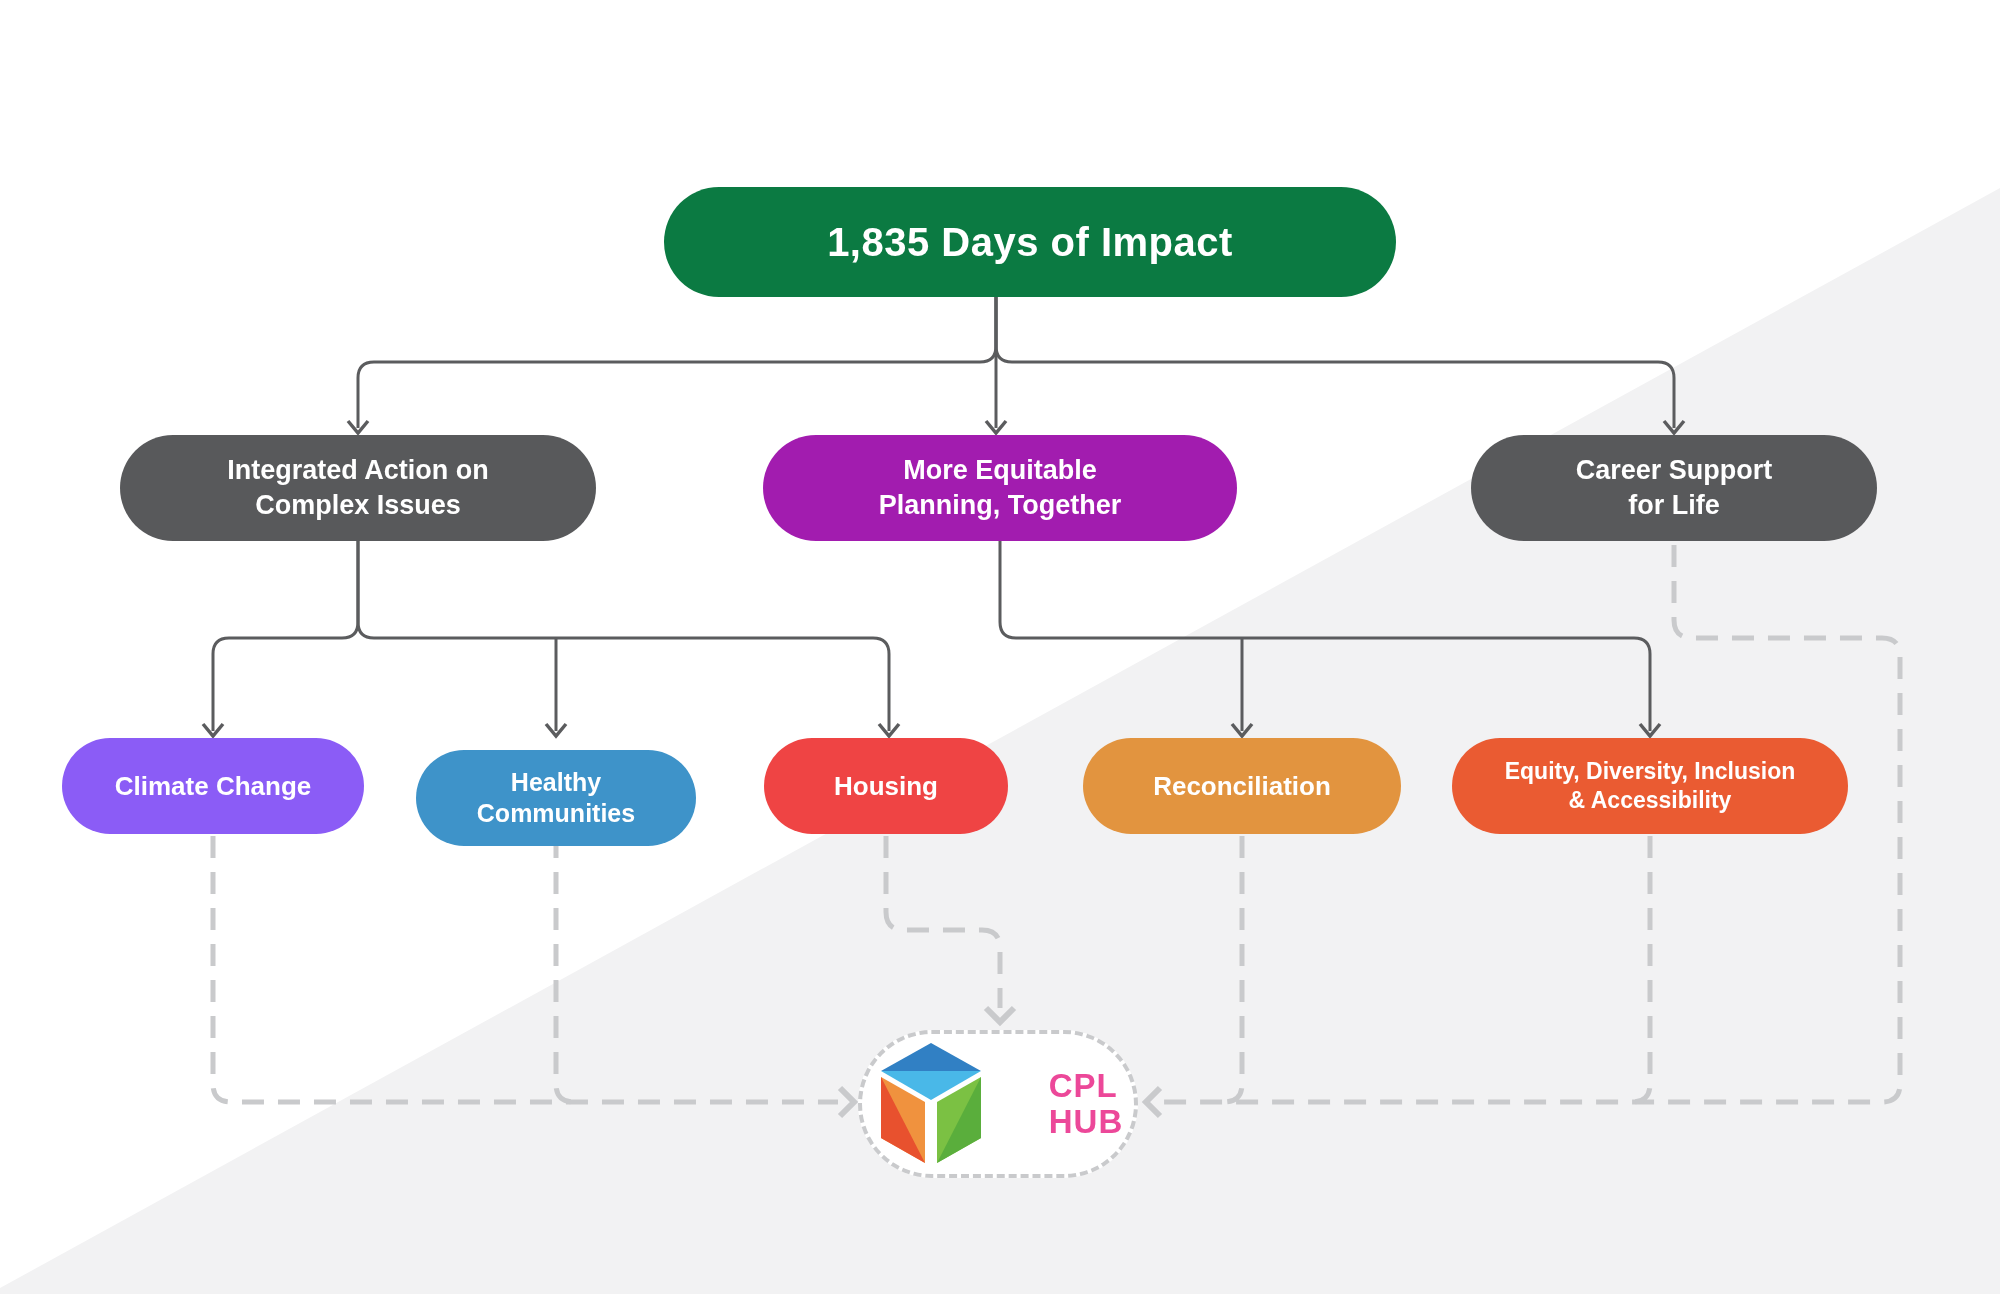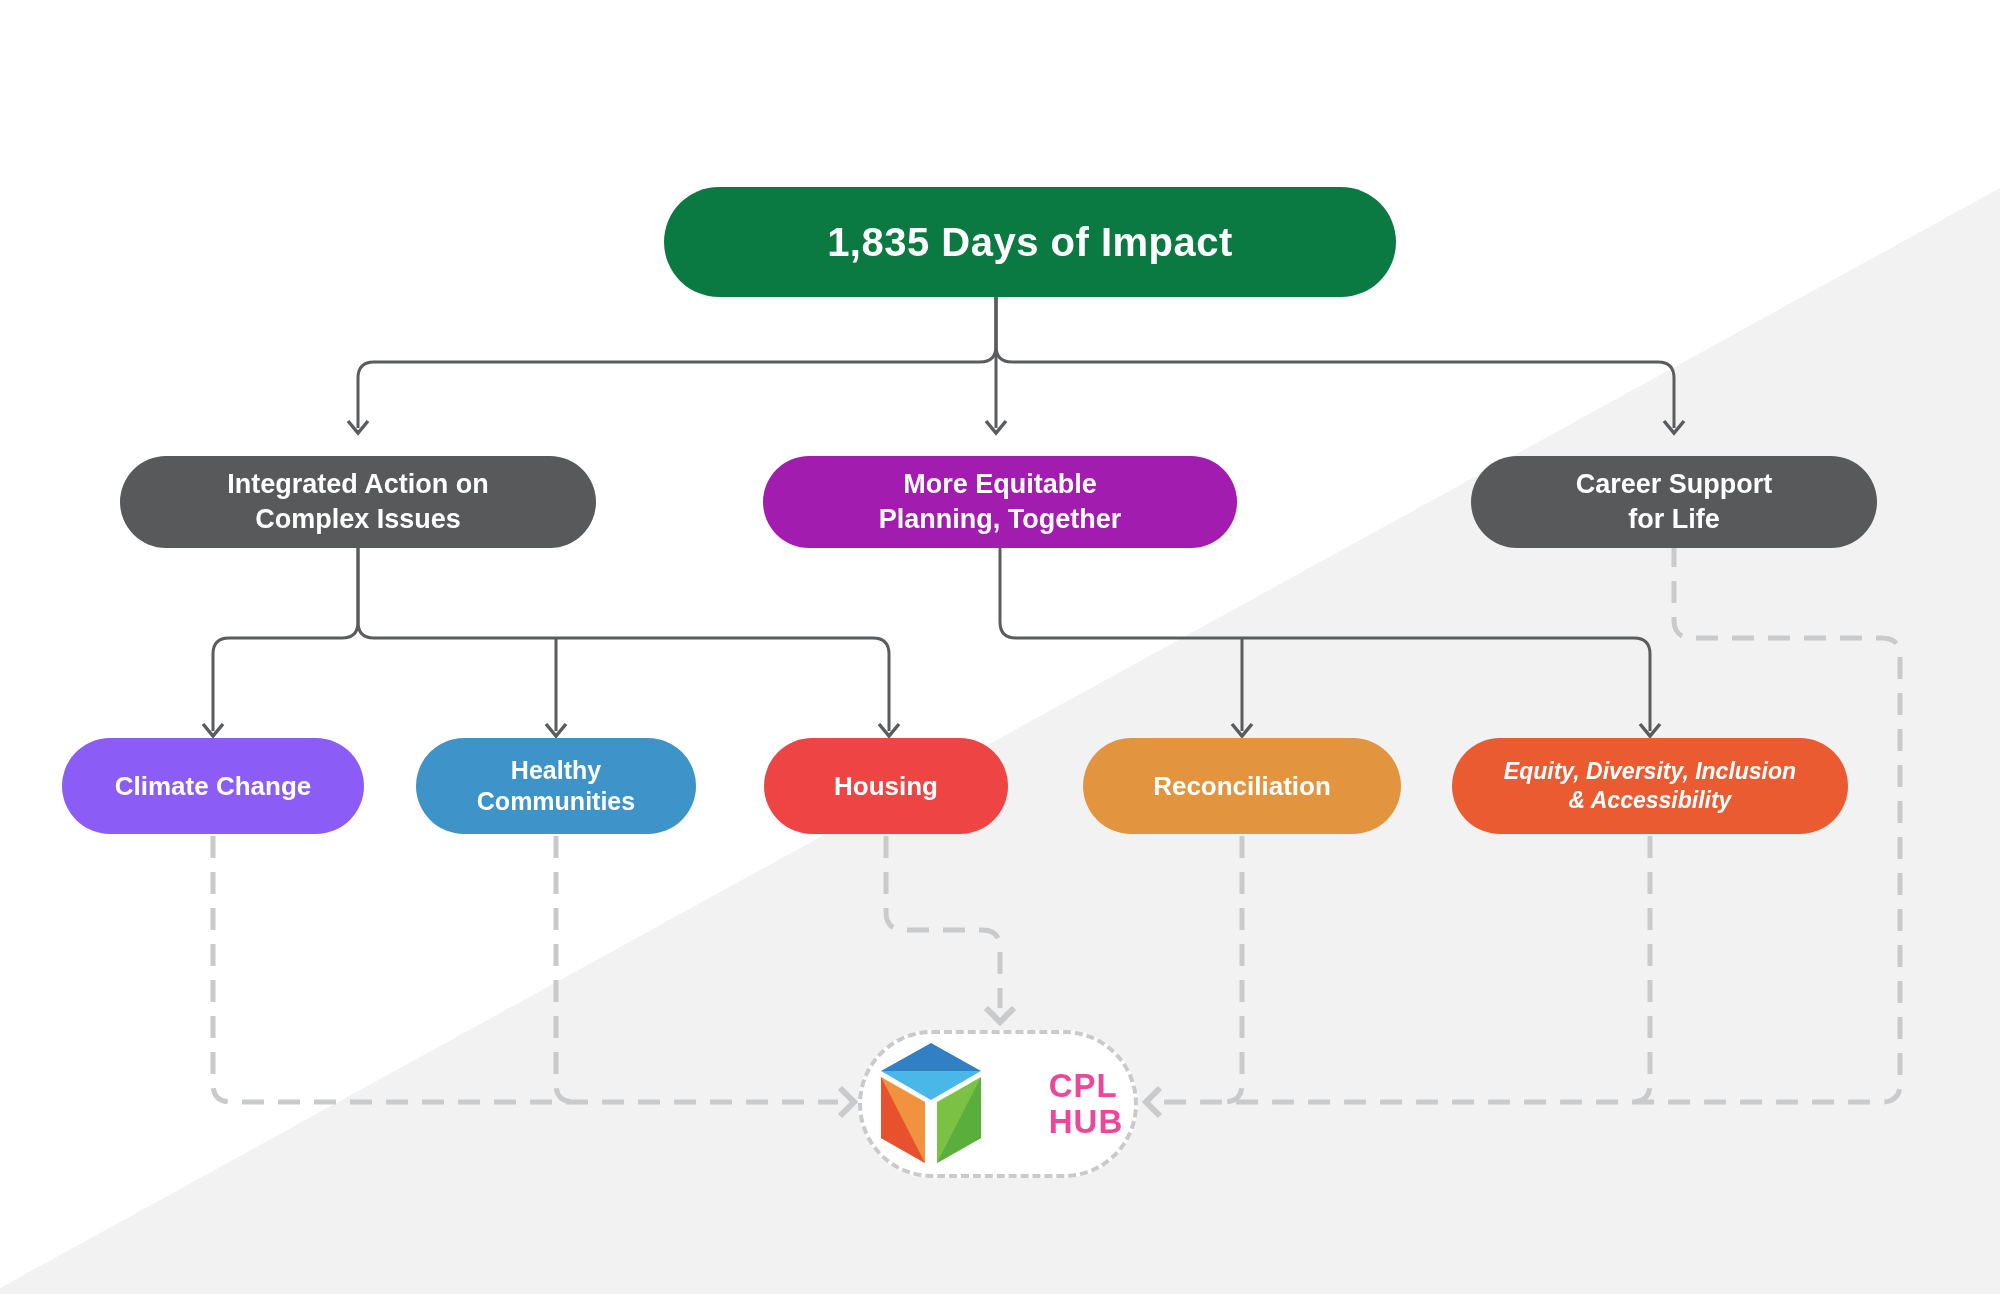--- a/index.html
+++ b/index.html
@@ -10,27 +10,27 @@
   .bg-lower{
     position:absolute;left:0;top:0;width:100%;height:100%;
     clip-path:polygon(0 99.54%, 100% 14.53%, 100% 100%, 0 100%);
   }
   .connector-layer{position:absolute;left:0;top:0;width:2000px;height:1294px;}
   .node{
     position:absolute;display:flex;align-items:center;justify-content:center;
     text-align:center;color:#ffffff;white-space:pre-line;
   }
   .node-title{left:664px;top:187px;width:732px;height:110px;border-radius:55px;font-size:40px;letter-spacing:.5px;}
-  .node-pillar{height:92px;top:456px;border-radius:53px;font-size:27px;line-height:1.3;}
+  .node-pillar{height:106px;top:435px;border-radius:53px;font-size:27px;line-height:1.3;}
   .pillar-1{left:120px;width:476px;}
   .pillar-2{left:763px;width:474px;}
   .pillar-3{left:1471px;width:406px;}
   .node-topic{height:96px;top:738px;border-radius:48px;font-size:26px;line-height:1.25;}
   .topic-1{left:62px;width:302px;}
-  .topic-2{left:416px;width:280px;font-size:25px;}
+  .topic-2{left:416px;width:280px;font-size:25px;margin-top:12px;}
   .topic-3{left:764px;width:244px;}
   .topic-4{left:1083px;width:318px;}
   .topic-5{left:1452px;width:396px;font-size:23px;}
   .hub{
     position:absolute;left:858px;top:1030px;width:280px;height:148px;
     border-radius:74px;background:#ffffff;border:4px dashed #c9cacc;
     box-sizing:border-box;display:flex;align-items:center;justify-content:center;gap:18px;
   }
   .hub-logo{width:104px;height:122px;flex:0 0 auto;margin-left:6px;}
   .hub-label{
@@ -91,21 +91,21 @@
   <div class="node node-pillar pillar-2" style="background-color: #a21caf;">More Equitable
 Planning, Together</div>
   <div class="node node-pillar pillar-3" style="background-color: rgb(88, 89, 91);">Career Support
 for Life</div>
 
   <div class="node node-topic topic-1" style="background-color: #8b5cf6;">Climate Change</div>
   <div class="node node-topic topic-2" style="background-color: rgb(62, 147, 201);">Healthy
 Communities</div>
   <div class="node node-topic topic-3" style="background-color: #ef4444;">Housing</div>
   <div class="node node-topic topic-4" style="background-color: rgb(226, 148, 63);">Reconciliation</div>
-  <div class="node node-topic topic-5" style="background-color: rgb(234, 91, 50); font-style: italic;">Equity, Diversity, Inclusion
+  <div class="node node-topic topic-5" style="background-color: rgb(234, 91, 50);">Equity, Diversity, Inclusion
 &amp; Accessibility</div>
 
   <div class="hub">
     <svg class="hub-logo" viewBox="0 0 104 122">
       <polygon points="52,0 102,28 2,28" fill="#3180c4"></polygon>
       <polygon points="2,28 102,28 52,57" fill="#49b8e8"></polygon>
       <polygon points="2,34 46,59 46,120 2,95" fill="#f0923e"></polygon>
       <polygon points="2,34 2,95 46,120" fill="#e8512e"></polygon>
       <polygon points="58,59 102,34 102,95 58,120" fill="#7bc143"></polygon>
       <polygon points="102,34 102,95 58,120" fill="#5aae3c"></polygon>

